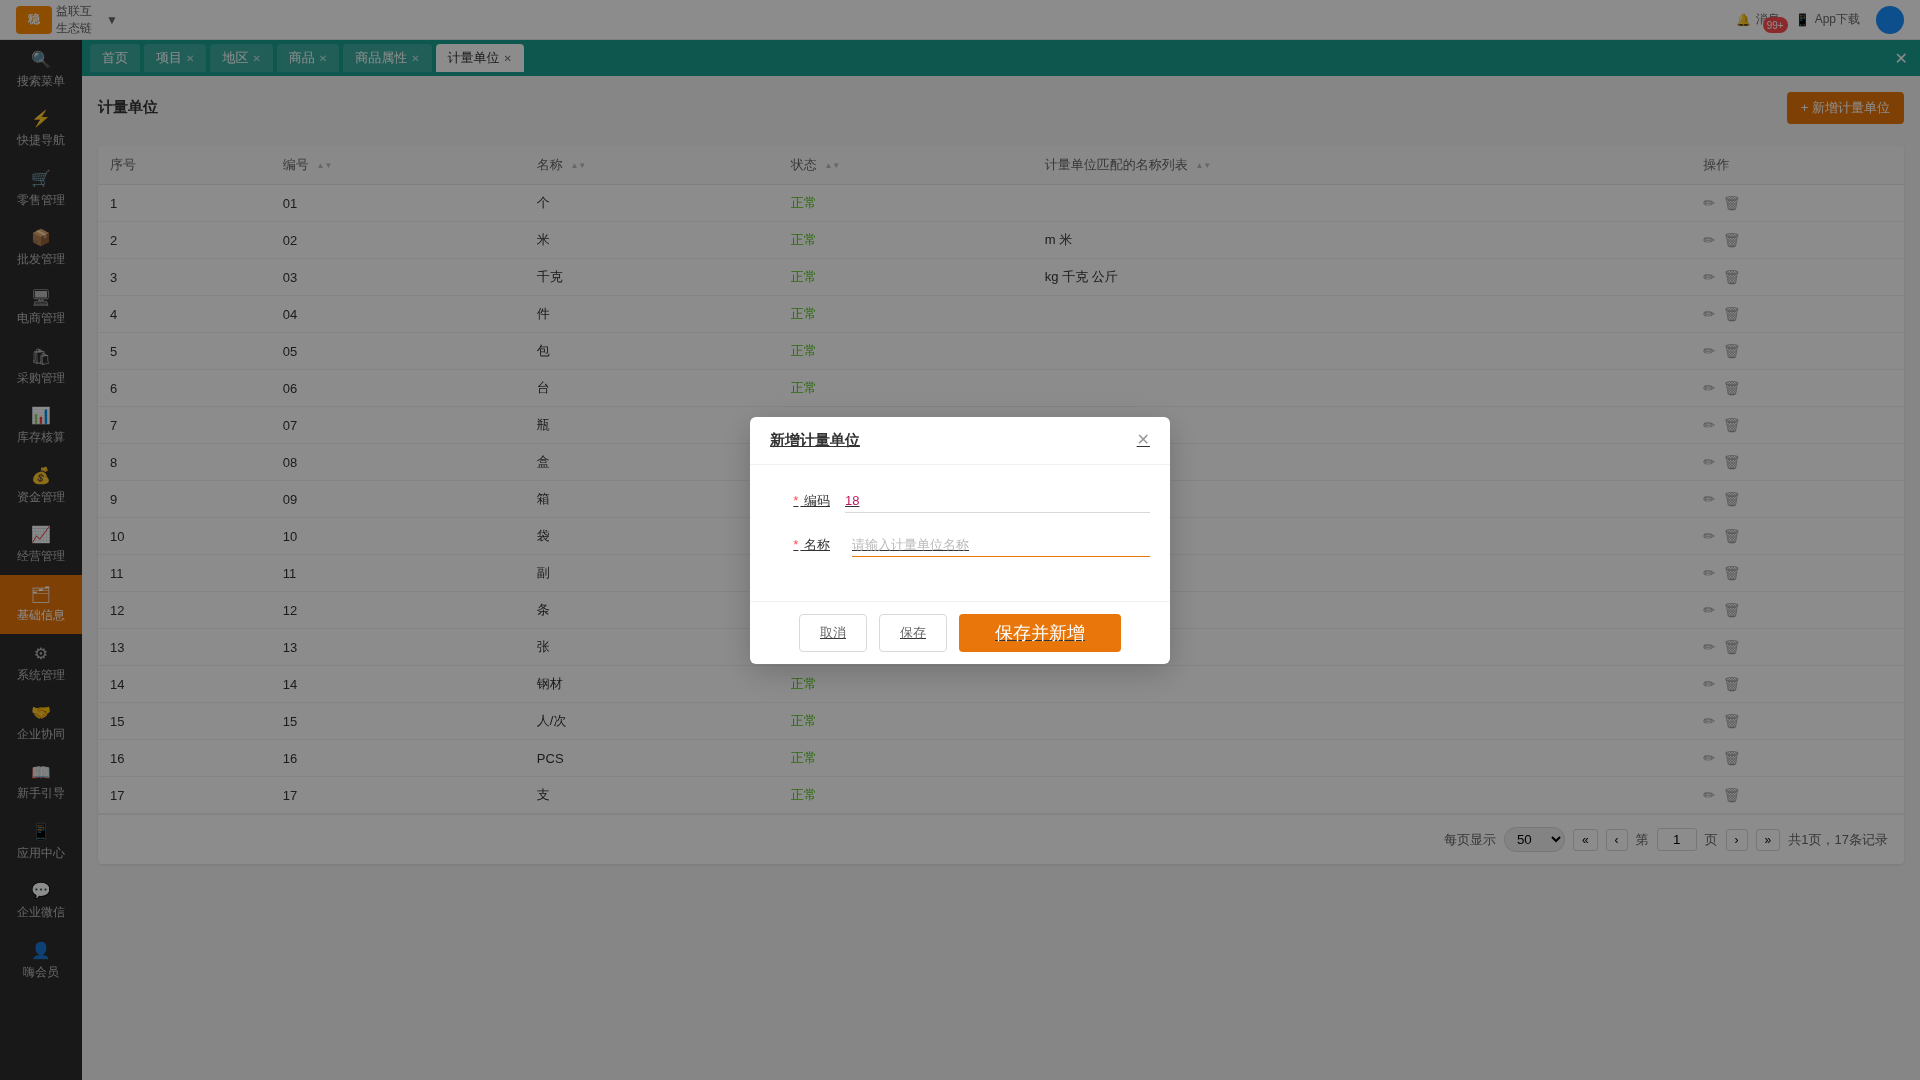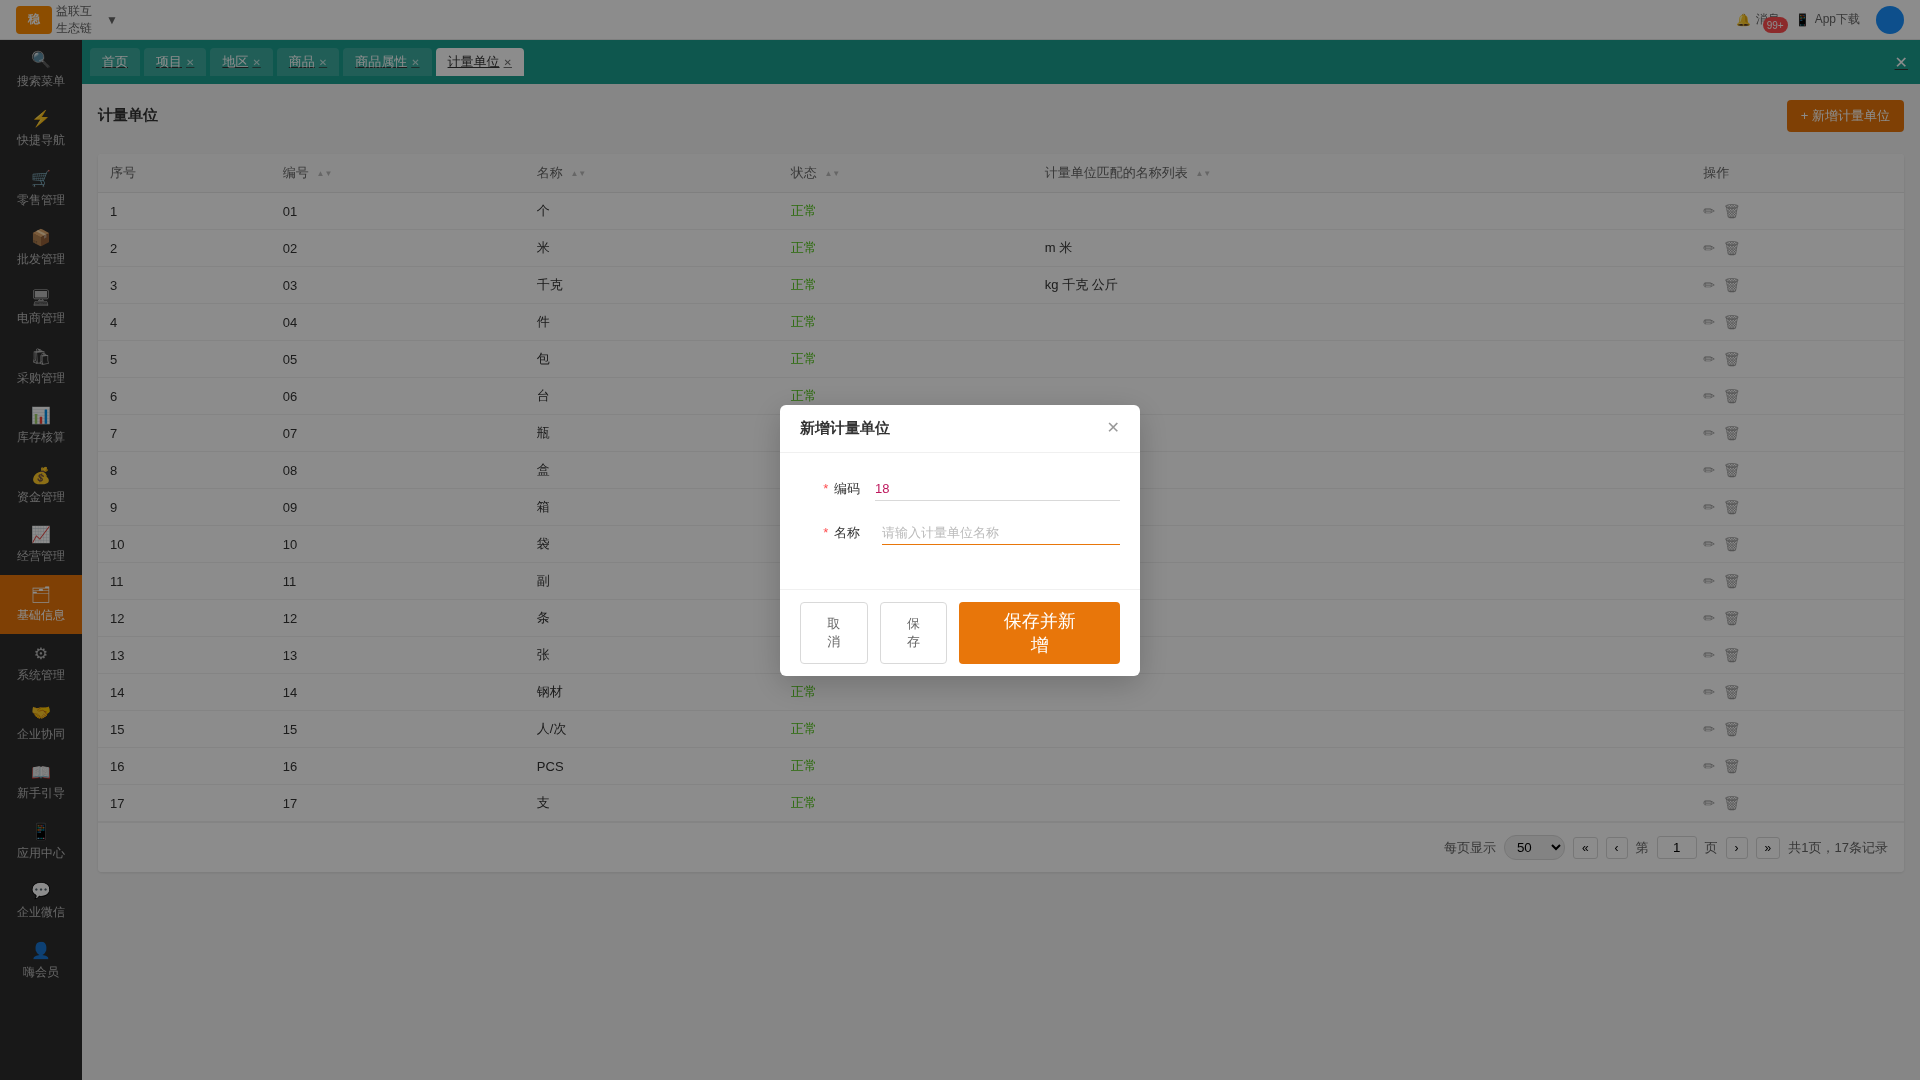--- a/index.html
+++ b/index.html
@@ -70,25 +70,24 @@
     .sidebar-item .s-icon { font-size: 16px; margin-bottom: 3px; }
 
     
     .content-area { flex: 1; display: flex; flex-direction: column; overflow: hidden; }
 
     
     .tabs-bar {
       background: #1a9e8f;
       display: flex;
       align-items: center;
-      height: 44px;
+      height: 36px;
       padding: 0 8px;
       flex-shrink: 0;
       gap: 4px;
-      text-decoration: underline;
     }
     .tab {
       display: flex;
       align-items: center;
       gap: 4px;
       padding: 4px 12px;
       border-radius: 4px 4px 0 0;
       color: #fff;
       font-size: 13px;
       cursor: pointer;
@@ -170,23 +169,24 @@
       top: 0; left: 0; right: 0; bottom: 0;
       background: rgba(0,0,0,0.45);
       display: flex;
       align-items: center;
       justify-content: center;
       z-index: 1000;
     }
     .modal {
       background: #fff;
       border-radius: 6px;
-      width: 360px;
+      width: 420px;
       box-shadow: 0 8px 32px rgba(0,0,0,0.2);
       overflow: hidden;
+      text-decoration: underline;
     }
     .modal-header {
       padding: 14px 20px;
       border-bottom: 1px solid #f0f0f0;
       display: flex;
       align-items: center;
       justify-content: space-between;
     }
     .modal-title { font-size: 15px; font-weight: bold; color: #333; }
     .modal-close { color: #999; cursor: pointer; font-size: 16px; line-height: 1; }

